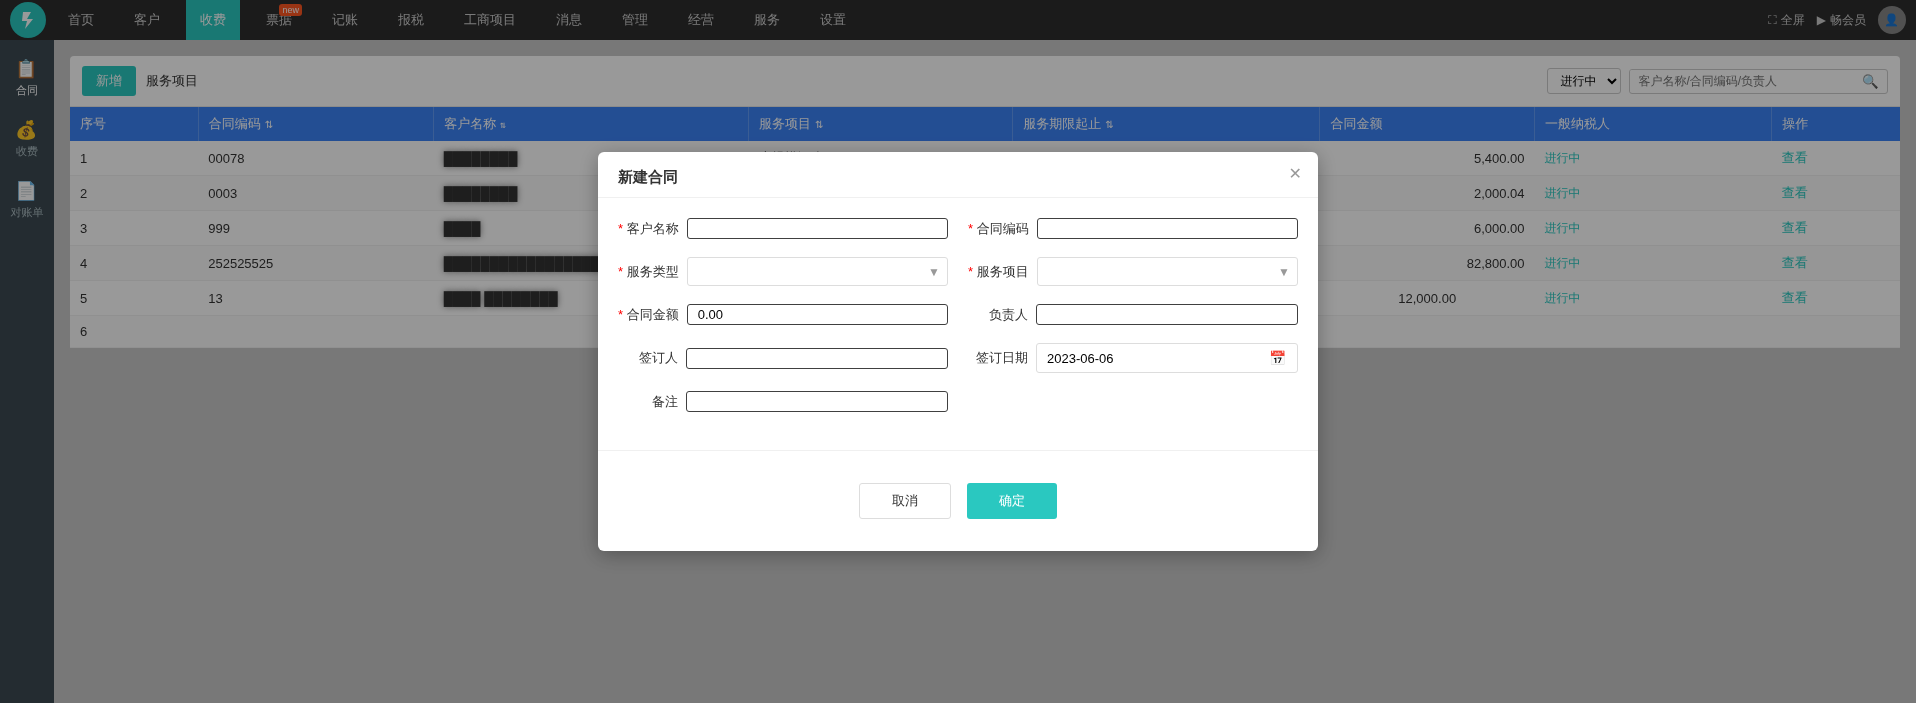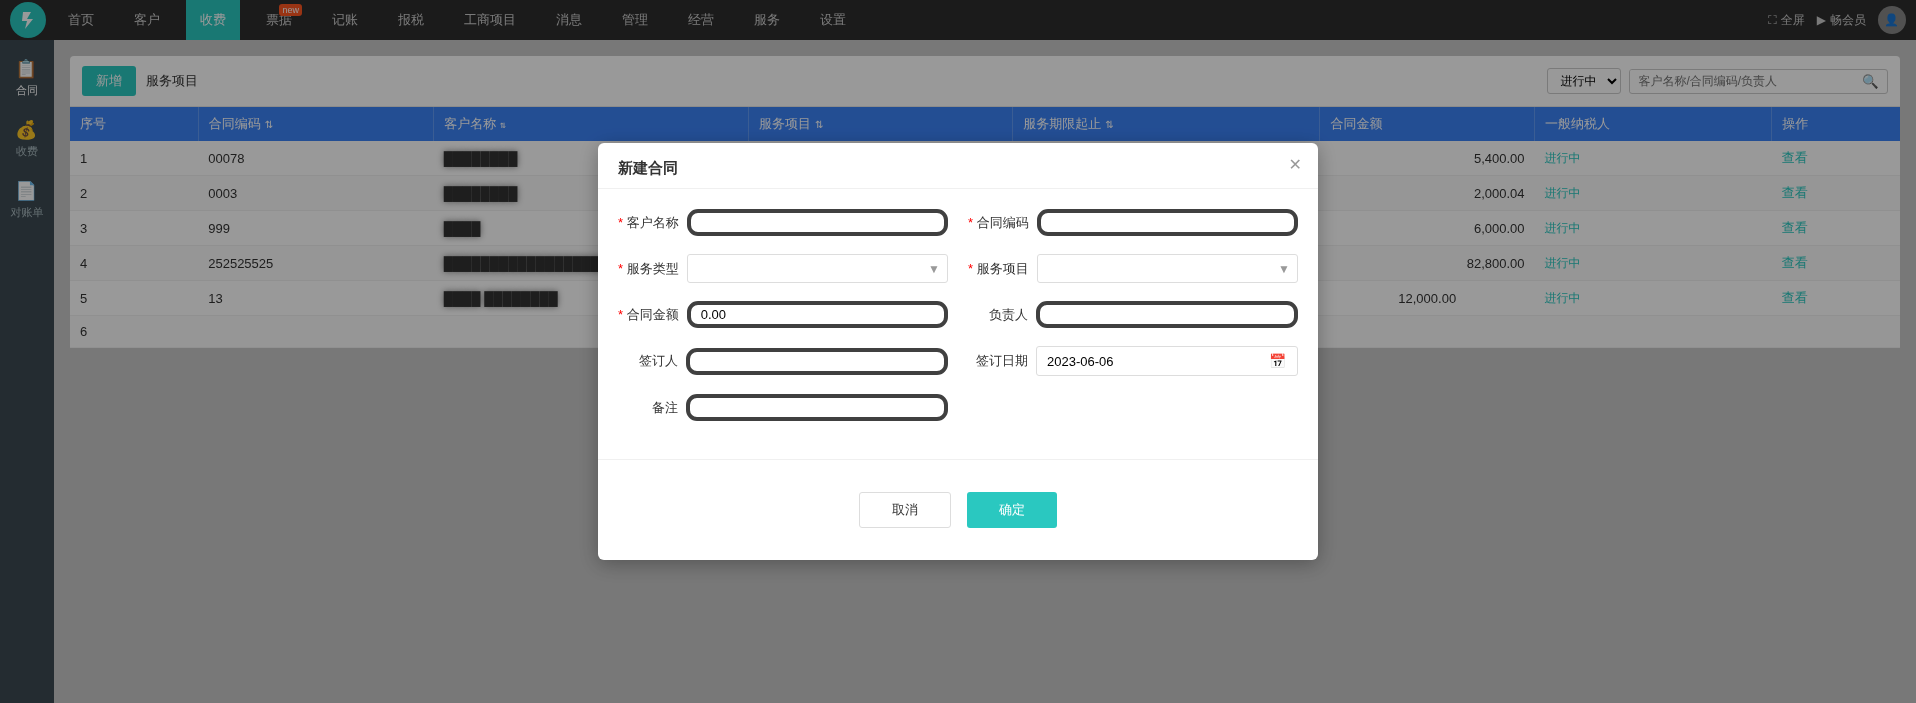--- a/index.html
+++ b/index.html
@@ -142,21 +142,21 @@
     .form-row {
       display: flex; gap: 20px; margin-bottom: 18px;
     }
     .form-group { flex: 1; display: flex; align-items: center; gap: 8px; }
     .form-label {
       font-size: 13px; color: #333; white-space: nowrap;
       min-width: 60px; text-align: right;
     }
     .form-label.required::before { content: "* "; color: red; }
     .form-input {
-      flex: 1; border: 4px solid #404040; border-radius: 11px;
+      flex: 1; border: 1px solid #404040; border-radius: 3px;
       padding: 2px 10px; font-size: 13px; outline: none;
     }
     .form-select-wrapper {
       flex: 1; position: relative; display: flex; align-items: center;
     }
     .form-select {
       flex: 1; border: 1px solid #ddd; border-radius: 3px;
       padding: 6px 28px 6px 10px; font-size: 13px; outline: none;
       appearance: none; background: white; cursor: pointer;
       width: 100%;

